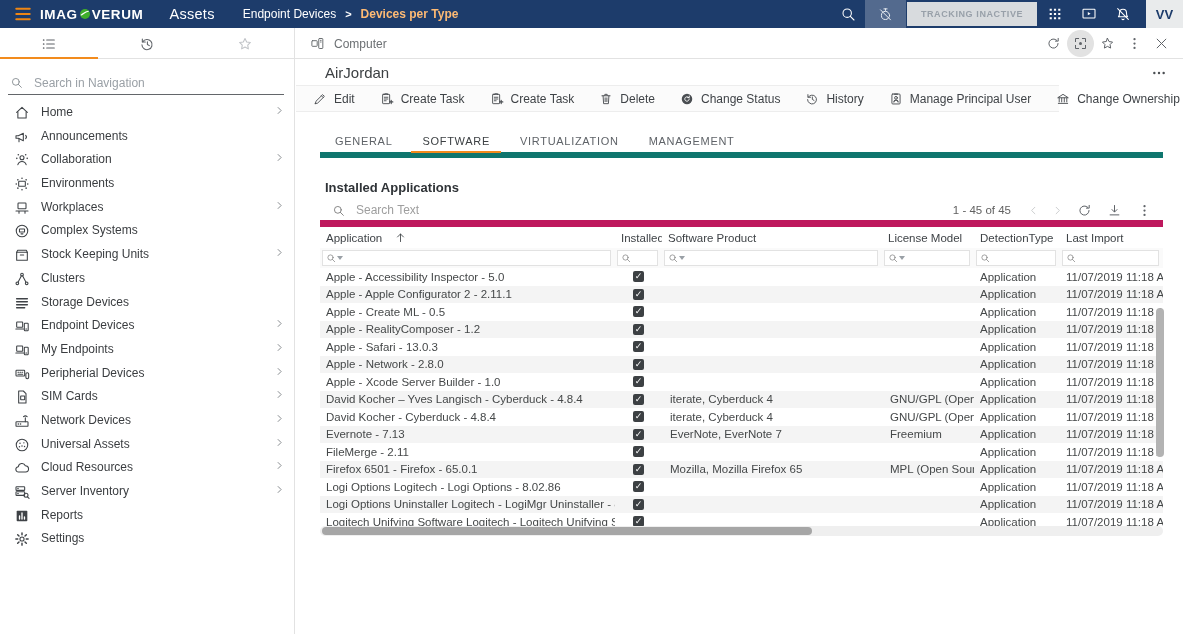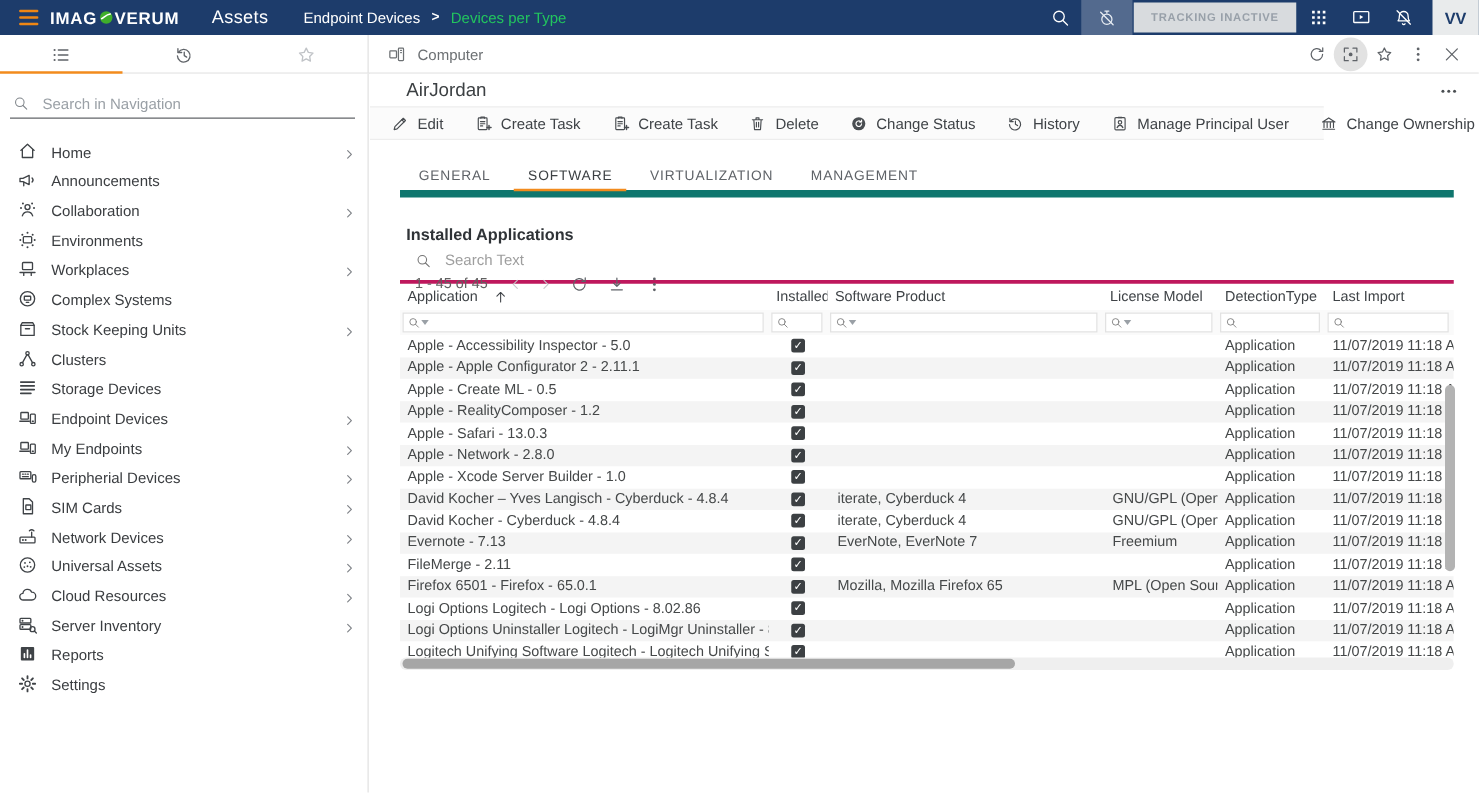--- a/index.html
+++ b/index.html
@@ -9,21 +9,21 @@
 
   
   .topbar{position:absolute;left:0;top:0;width:1183px;height:28px;background:#1d3c6b;
     display:flex;align-items:center;padding-left:14px;color:#fff;}
   .hamburger{width:18px;height:18px;color:#ef8614;cursor:pointer;}
   .logo{display:flex;align-items:center;margin-left:8px;font-weight:bold;font-size:13.5px;letter-spacing:.6px;}
   .logo .globe{width:12px;height:12px;margin:0 1px;}
   .app-title{margin-left:26px;font-size:14.5px;font-weight:400;letter-spacing:.3px;}
   .crumbs{margin-left:28px;display:flex;align-items:center;font-size:12px;}
   .crumb-sep{margin:0 9px;font-weight:bold;font-size:11px;}
-  .crumb-current{color:#22c55e;font-weight:normal;}
+  .crumb-current{color:#fdba74;font-weight:bold;}
   .tb-right{margin-left:auto;display:flex;align-items:center;height:28px;}
   .tb-btn{width:34px;height:28px;display:flex;align-items:center;justify-content:center;color:#fff;cursor:pointer;}
   .tb-btn svg{width:16px;height:16px;}
   .timer-box{width:41px;height:28px;background:rgba(255,255,255,.24);display:flex;align-items:center;justify-content:center;color:#e8edf3;cursor:pointer;}
   .timer-box svg{width:15px;height:15px;}
   .tracking-box{width:130px;height:24px;margin:2px 1px;background:#d8dbde;display:flex;align-items:center;justify-content:center;
     color:#98a0a9;font-size:9px;font-weight:bold;letter-spacing:.6px;}
   .avatar{width:37px;height:28px;margin-left:6px;background:#e9ebec;color:#1d3c6b;font-weight:bold;font-size:13px;
     display:flex;align-items:center;justify-content:center;cursor:pointer;}
 
@@ -42,21 +42,21 @@
   .win-btn.hl{background:#e2e2e2;}
 
   
   .sidebar{position:absolute;left:0;top:59px;width:295px;height:575px;background:#fff;border-right:1px solid #e2e2e2;}
   .nav-search{position:absolute;left:8px;top:12px;width:276px;height:24px;display:flex;align-items:center;gap:9px;
     border-bottom:1px solid #63666a;color:#80868b;}
   .nav-search svg{width:13px;height:13px;margin-left:2px;}
   .nav-search input{border:0;outline:0;flex:1;font-size:12px;font-family:inherit;color:#3f4347;background:transparent;}
   .nav-search input::placeholder{color:#9aa0a6;}
   .nav-list{position:absolute;left:0;top:46px;width:295px;}
-  .nav-item{height:23.7px;display:flex;align-items:flex-end;padding:0 10px 0 14px;cursor:pointer;}
+  .nav-item{height:23.7px;display:flex;align-items:flex-start;padding:0 10px 0 14px;cursor:pointer;}
   .nicon{width:16px;height:16px;color:#3f4347;flex:0 0 16px;}
   .nicon svg{width:16px;height:16px;}
   .nlabel{margin-left:11px;font-size:12px;color:#3a3d40;flex:1;white-space:nowrap;}
   .nchev{width:11px;height:11px;color:#7d8186;}
   .nchev svg{width:11px;height:11px;}
 
   
   .main{position:absolute;left:296px;top:59px;width:887px;height:575px;background:#fff;}
   .page-title{position:absolute;left:29px;top:5px;font-size:15px;color:#3c4043;}
   .action-bar{position:absolute;left:0;top:26px;width:763px;height:27px;background:#fbfbfb;
@@ -66,22 +66,22 @@
   .action-more{position:absolute;right:16px;top:0;height:27px;display:flex;align-items:center;color:#4a4e52;cursor:pointer;}
   .action-more svg{width:16px;height:16px;}
   .tab-strip{position:absolute;left:24px;top:71px;width:843px;height:28px;border-bottom:6px solid #0f766e;display:flex;}
   .ptab{padding:0 15px;font-size:11px;letter-spacing:.7px;color:#5f6368;display:flex;align-items:center;position:relative;cursor:pointer;}
   .ptab.active{color:#3c4043;}
   .ptab.active::after{content:"";position:absolute;left:4px;right:4px;bottom:-1px;height:2.5px;background:#f28b1d;}
   .section-title{position:absolute;left:29px;top:121px;font-size:13px;font-weight:bold;color:#2f3337;}
 
   
   .table{position:absolute;left:24px;top:141px;width:843px;height:338px;}
-  .t-toolbar{position:absolute;left:0;top:0;width:843px;height:27px;border-bottom:3px solid #be185d;
-    display:flex;align-items:flex-start;padding:0 6px 0 12px;flex-direction:column;}
+  .t-toolbar{position:absolute;left:0;top:0;width:843px;height:27px;border-bottom:7px solid #be185d;
+    display:flex;align-items:center;padding:0 6px 0 12px;}
   .t-search{display:flex;align-items:center;gap:9px;color:#757575;flex:1;}
   .t-search svg{width:13px;height:13px;}
   .t-search input{border:0;outline:0;font-size:12px;font-family:inherit;color:#3f4347;width:300px;background:transparent;}
   .t-search input::placeholder{color:#9e9e9e;}
   .t-right{display:flex;align-items:center;gap:4px;color:#5f6368;}
   .t-count{font-size:11.5px;color:#616161;margin-right:8px;}
   .pg-btn{width:20px;height:20px;display:flex;align-items:center;justify-content:center;color:#c5c7c9;}
   .pg-btn svg{width:13px;height:13px;}
   .t-ibtn{width:26px;height:22px;display:flex;align-items:center;justify-content:center;cursor:pointer;}
   .t-ibtn svg{width:15px;height:15px;}

